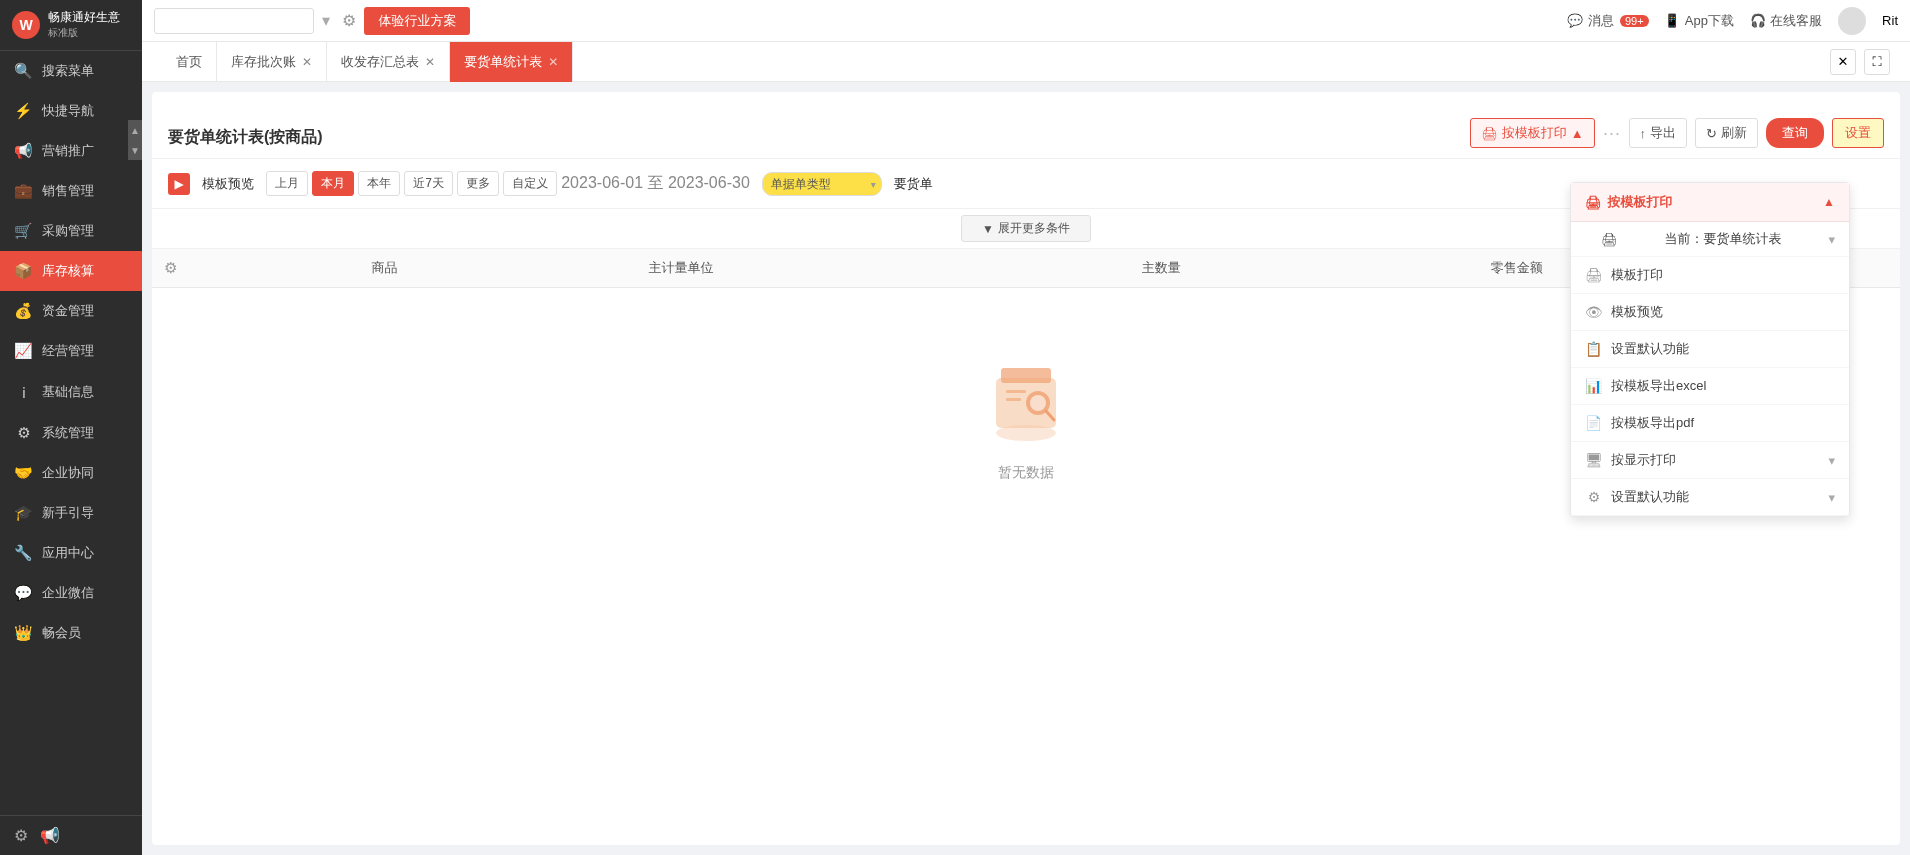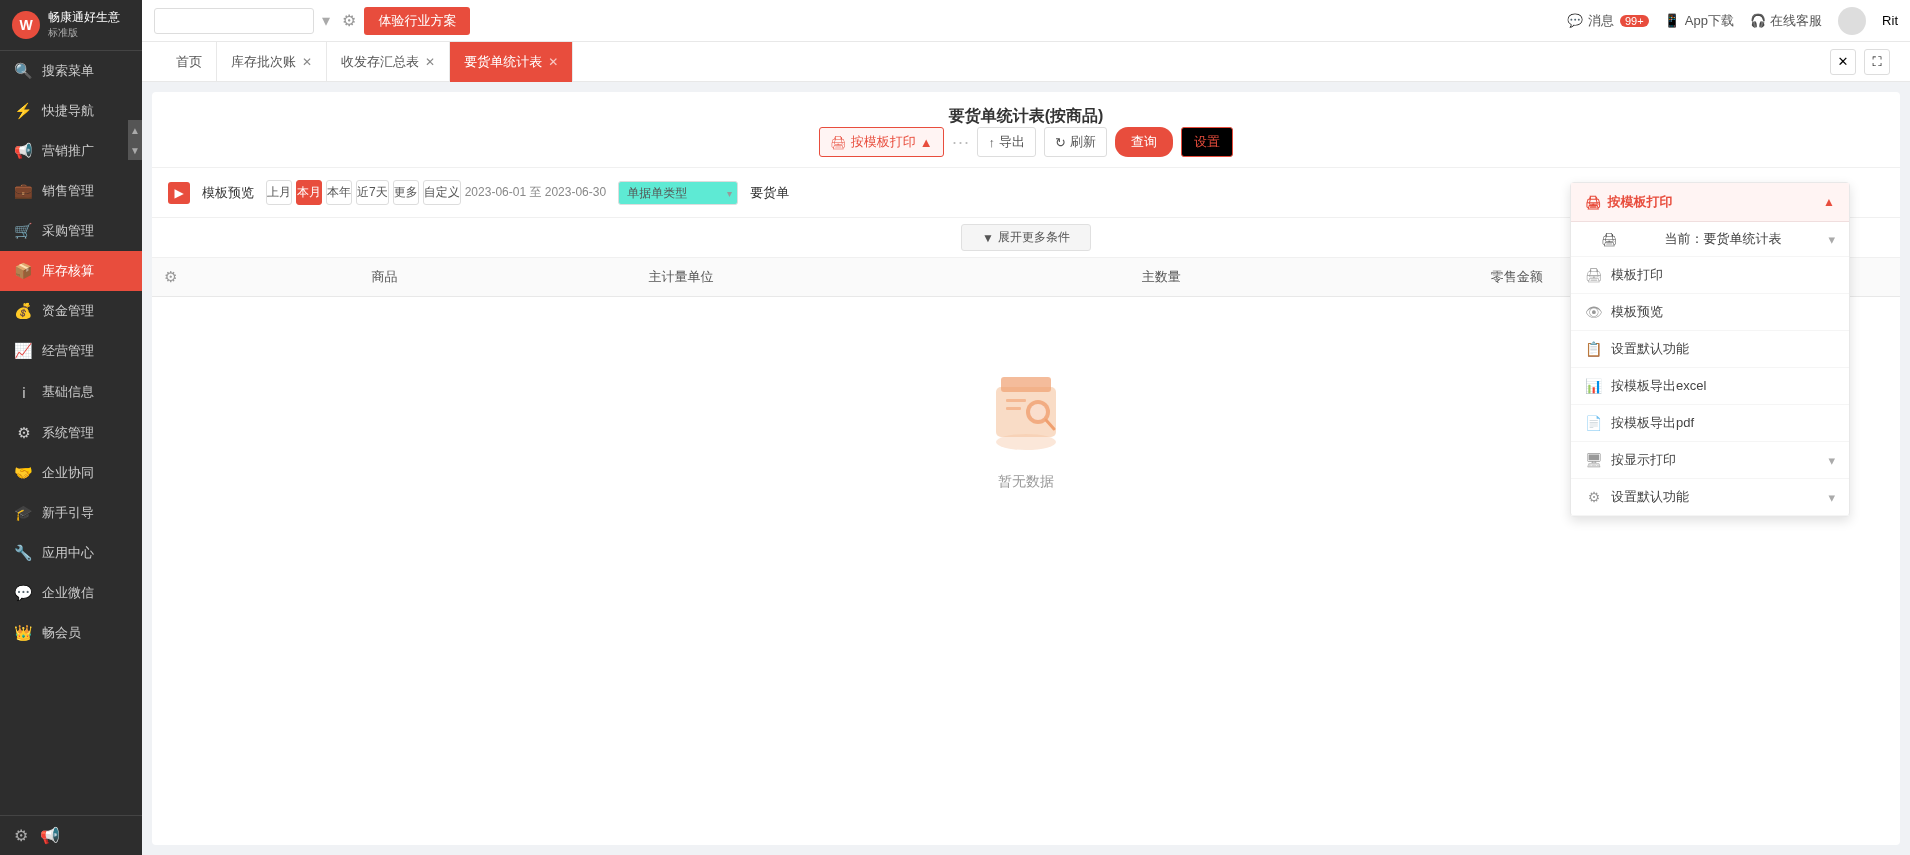--- a/index.html
+++ b/index.html
@@ -149,67 +149,68 @@
       margin: 10px;
       background: #fff;
       border-radius: 4px;
       flex: 1;
       display: flex;
       flex-direction: column;
       overflow: hidden;
     }
 
     .card-header {
-      padding: 14px 16px 10px;
+      padding: 26px 16px 10px;
       border-bottom: 1px solid #f0f0f0;
-      display: flex; align-items: center; justify-content: space-between; flex-direction: column;
+      display: flex; align-items: flex-end; justify-content: space-between;
     }
     .card-title { font-size: 16px; font-weight: bold; color: #333; }
     .card-actions { display: flex; gap: 8px; align-items: center; }
     .action-btn {
       display: flex; align-items: center; gap: 4px;
       padding: 5px 10px;
       border: 1px solid #ddd;
       border-radius: 3px;
       cursor: pointer;
       font-size: 13px;
       color: #555;
       background: #fff;
     }
     .action-btn.active-btn { background: #fff4f3; border-color: #e84d3d; color: #e84d3d; }
     .btn-red { background: #e84d3d; color: white; border: none; padding: 6px 16px; border-radius: 13px; cursor: pointer; font-size: 13px; }
-    .btn-outline { background: #000000; border: 1px solid #e84d3d; color: #e84d3d; padding: 5px 12px; border-radius: 3px; cursor: pointer; font-size: 13px; }
+    .btn-outline { background: #fef9c3; border: 1px solid #e84d3d; color: #e84d3d; padding: 5px 12px; border-radius: 3px; cursor: pointer; font-size: 13px; }
 
     
     .filter-bar {
       padding: 12px 16px;
       display: flex; align-items: center; gap: 12px;
       flex-wrap: wrap;
       border-bottom: 1px solid #f0f0f0;
     }
     .filter-label { font-size: 13px; color: #333; }
     .date-group { display: flex; align-items: center; gap: 4px; }
     .date-btn {
-      padding: 3px 0;
+      padding: 3px 8px;
       border: 1px solid #ddd;
       border-radius: 3px;
       cursor: pointer;
       font-size: 12px;
       color: #555;
       background: #fff;
+      font-family: Liberation Mono, monospace;
     }
     .date-btn.active { background: #e84d3d; color: white; border-color: #e84d3d; }
-    .date-range { font-size: 12px; color: #888; }
+    .date-range { font-size: 16px; color: #888; }
     .filter-select {
       padding: 4px 24px 4px 8px;
       border: 1px solid #ddd;
-      border-radius: 3px;
+      border-radius: 10px;
       font-size: 12px;
       color: #555;
-      background: #5eead4;
+      background: #fde047;
       cursor: pointer;
       appearance: none;
       min-width: 120px;
     }
     .select-wrapper { position: relative; display: inline-block; }
     .select-arrow {
       position: absolute; right: 6px; top: 50%; transform: translateY(-50%);
       pointer-events: none; color: #999; font-size: 10px;
     }
 

